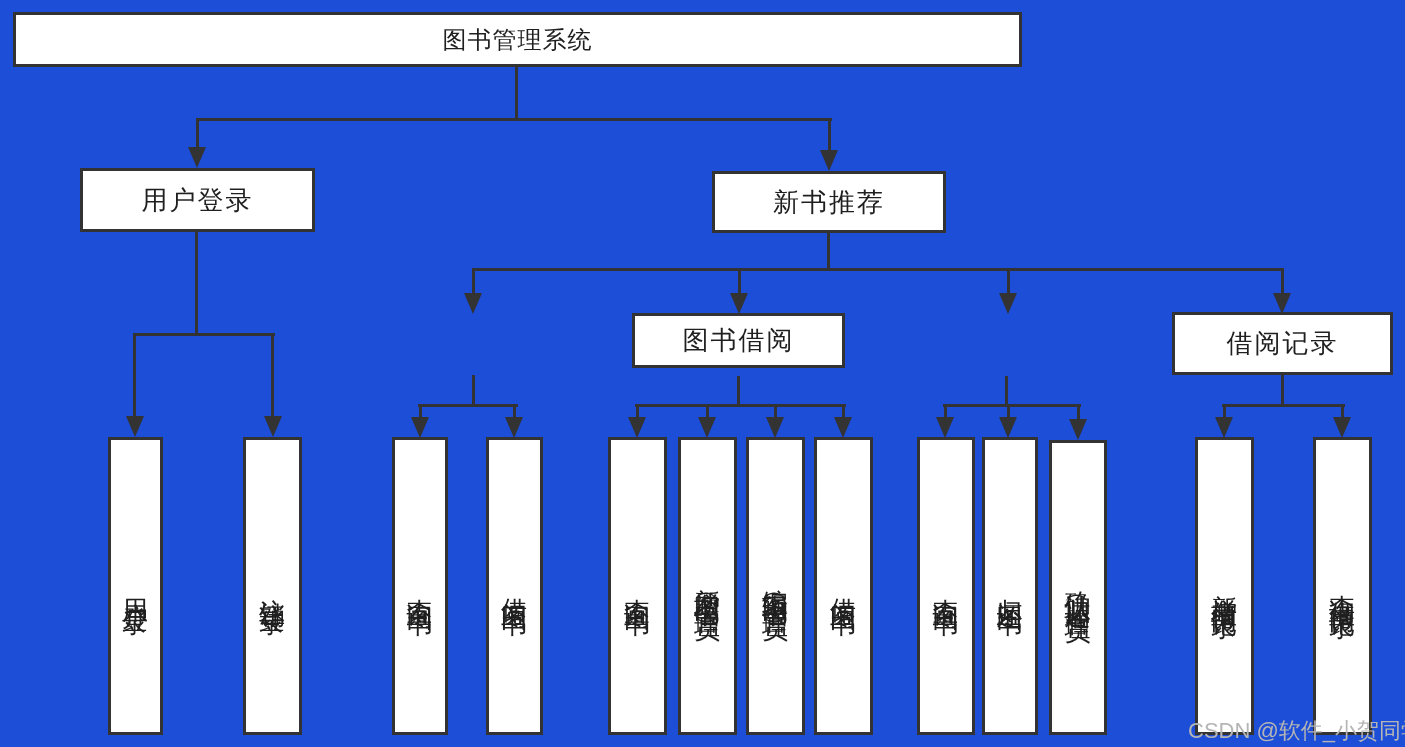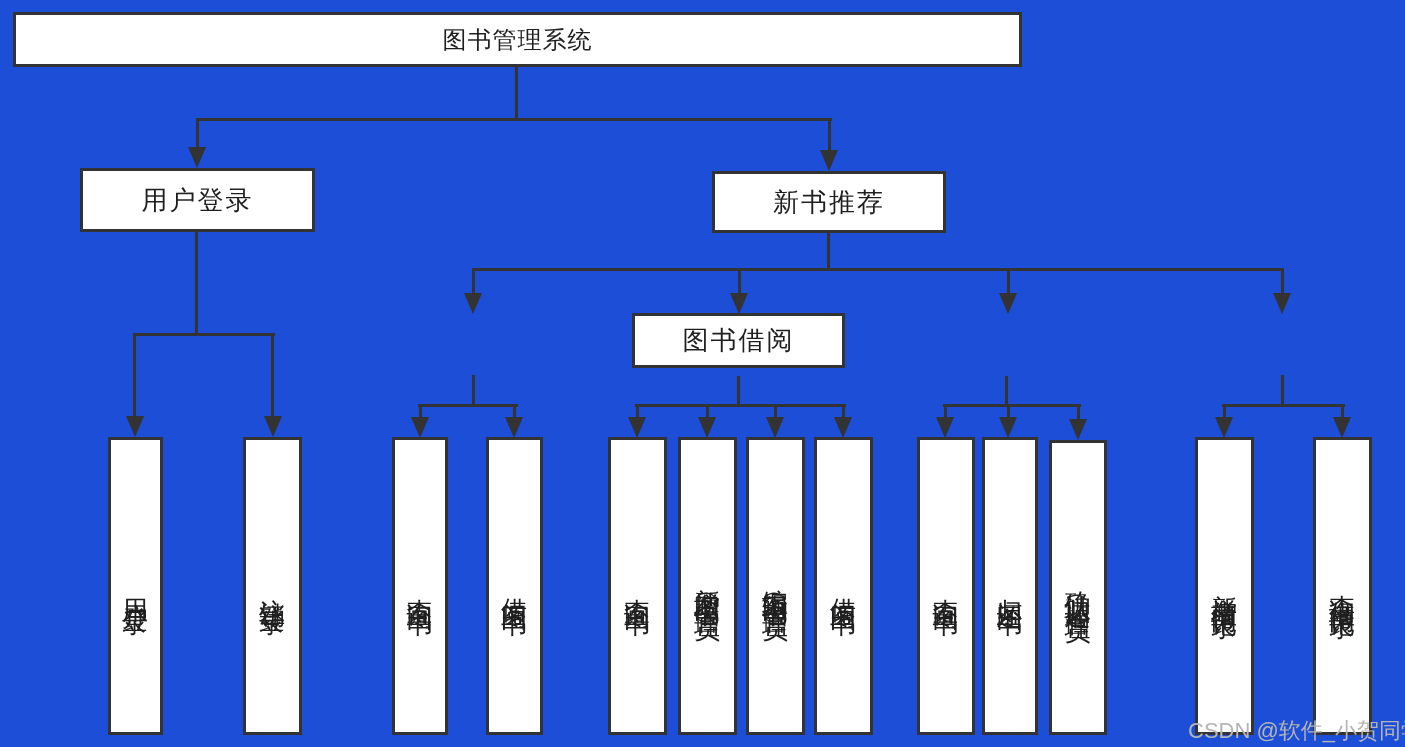--- a/index.html
+++ b/index.html
@@ -51,20 +51,21 @@
 <body>
 
 <div id="stage">
 
   <div class="box h rootfs" style="left:13px; top:12px; width:1009px; height:55px;">图书管理系统</div>
 
   <div class="box h" style="left:80px; top:168px; width:235px; height:64px;">用户登录</div>
   <div class="box h" style="left:712px; top:171px; width:234px; height:62px;">新书推荐</div>
 
   <div class="box h" style="left:632px; top:313px; width:213px; height:55px;">图书借阅</div>
+  <div class="box h" style="left:1172px; top:312px; width:221px; height:63px;">借阅记录</div>
 
   <div class="box v" style="left:108px; top:437px; width:55px; height:298px;">用户登录</div>
   <div class="box v" style="left:243px; top:437px; width:59px; height:298px;">注销登录</div>
 
   <div class="box v" style="left:392px; top:437px; width:56px; height:298px;">查询图书</div>
   <div class="box v" style="left:486px; top:437px; width:57px; height:298px;">借阅图书</div>
 
   <div class="box v" style="left:608px; top:437px; width:59px; height:298px;">查询图书</div>
   <div class="box v" style="left:678px; top:437px; width:59px; height:298px;">新增图书（管理员）</div>
   <div class="box v" style="left:746px; top:437px; width:59px; height:298px;">编辑图书（管理员）</div>

